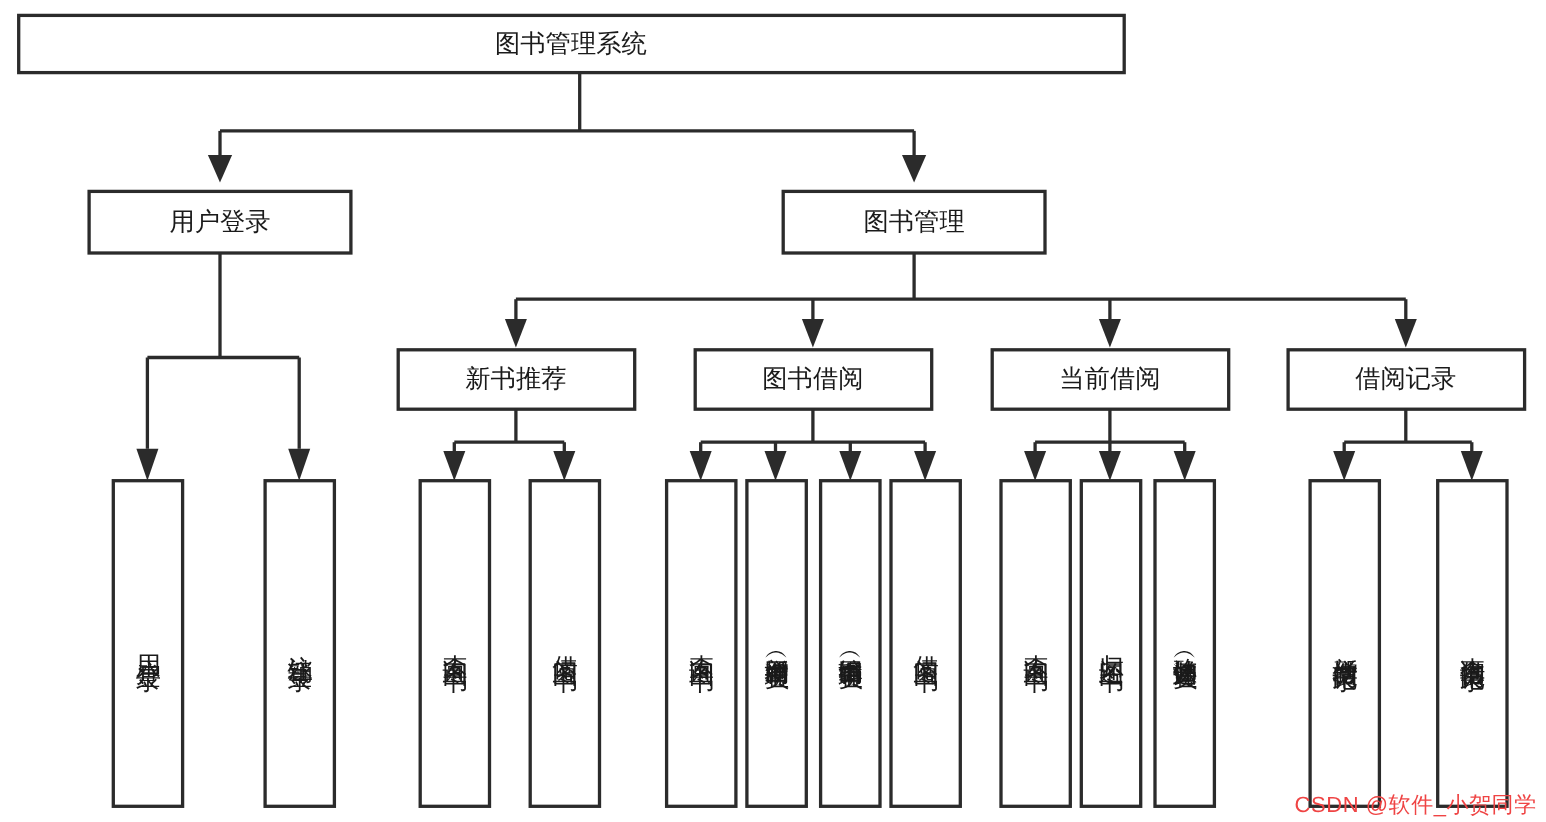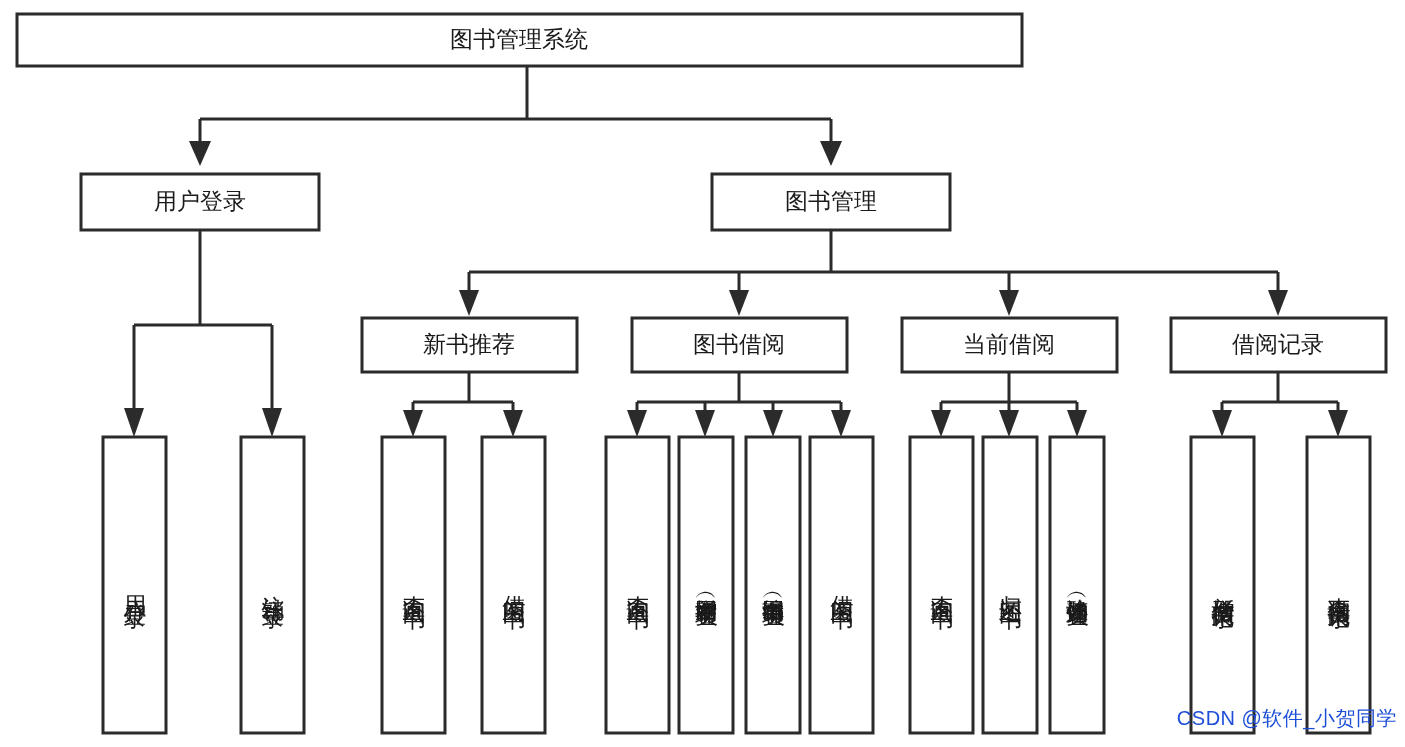--- a/index.html
+++ b/index.html
@@ -67,24 +67,24 @@
     font-size: 23px;
     line-height: 1.12;
     letter-spacing: 4px;
     color: #1a1a1a;
     white-space: nowrap;
     pointer-events: none;
   }
   .watermark {
     position: absolute;
     right: 8px;
-    bottom: 15px;
+    bottom: 2px;
     font-family: "Liberation Sans", "DejaVu Sans", sans-serif;
     font-size: 20px;
-    color: #1d4ed8;
+    color: #ef4444;
     letter-spacing: 0.5px;
     white-space: nowrap;
     user-select: none;
   }
 </style>
 </head>
 <body>
 
 <div id="diagram-root">
 

